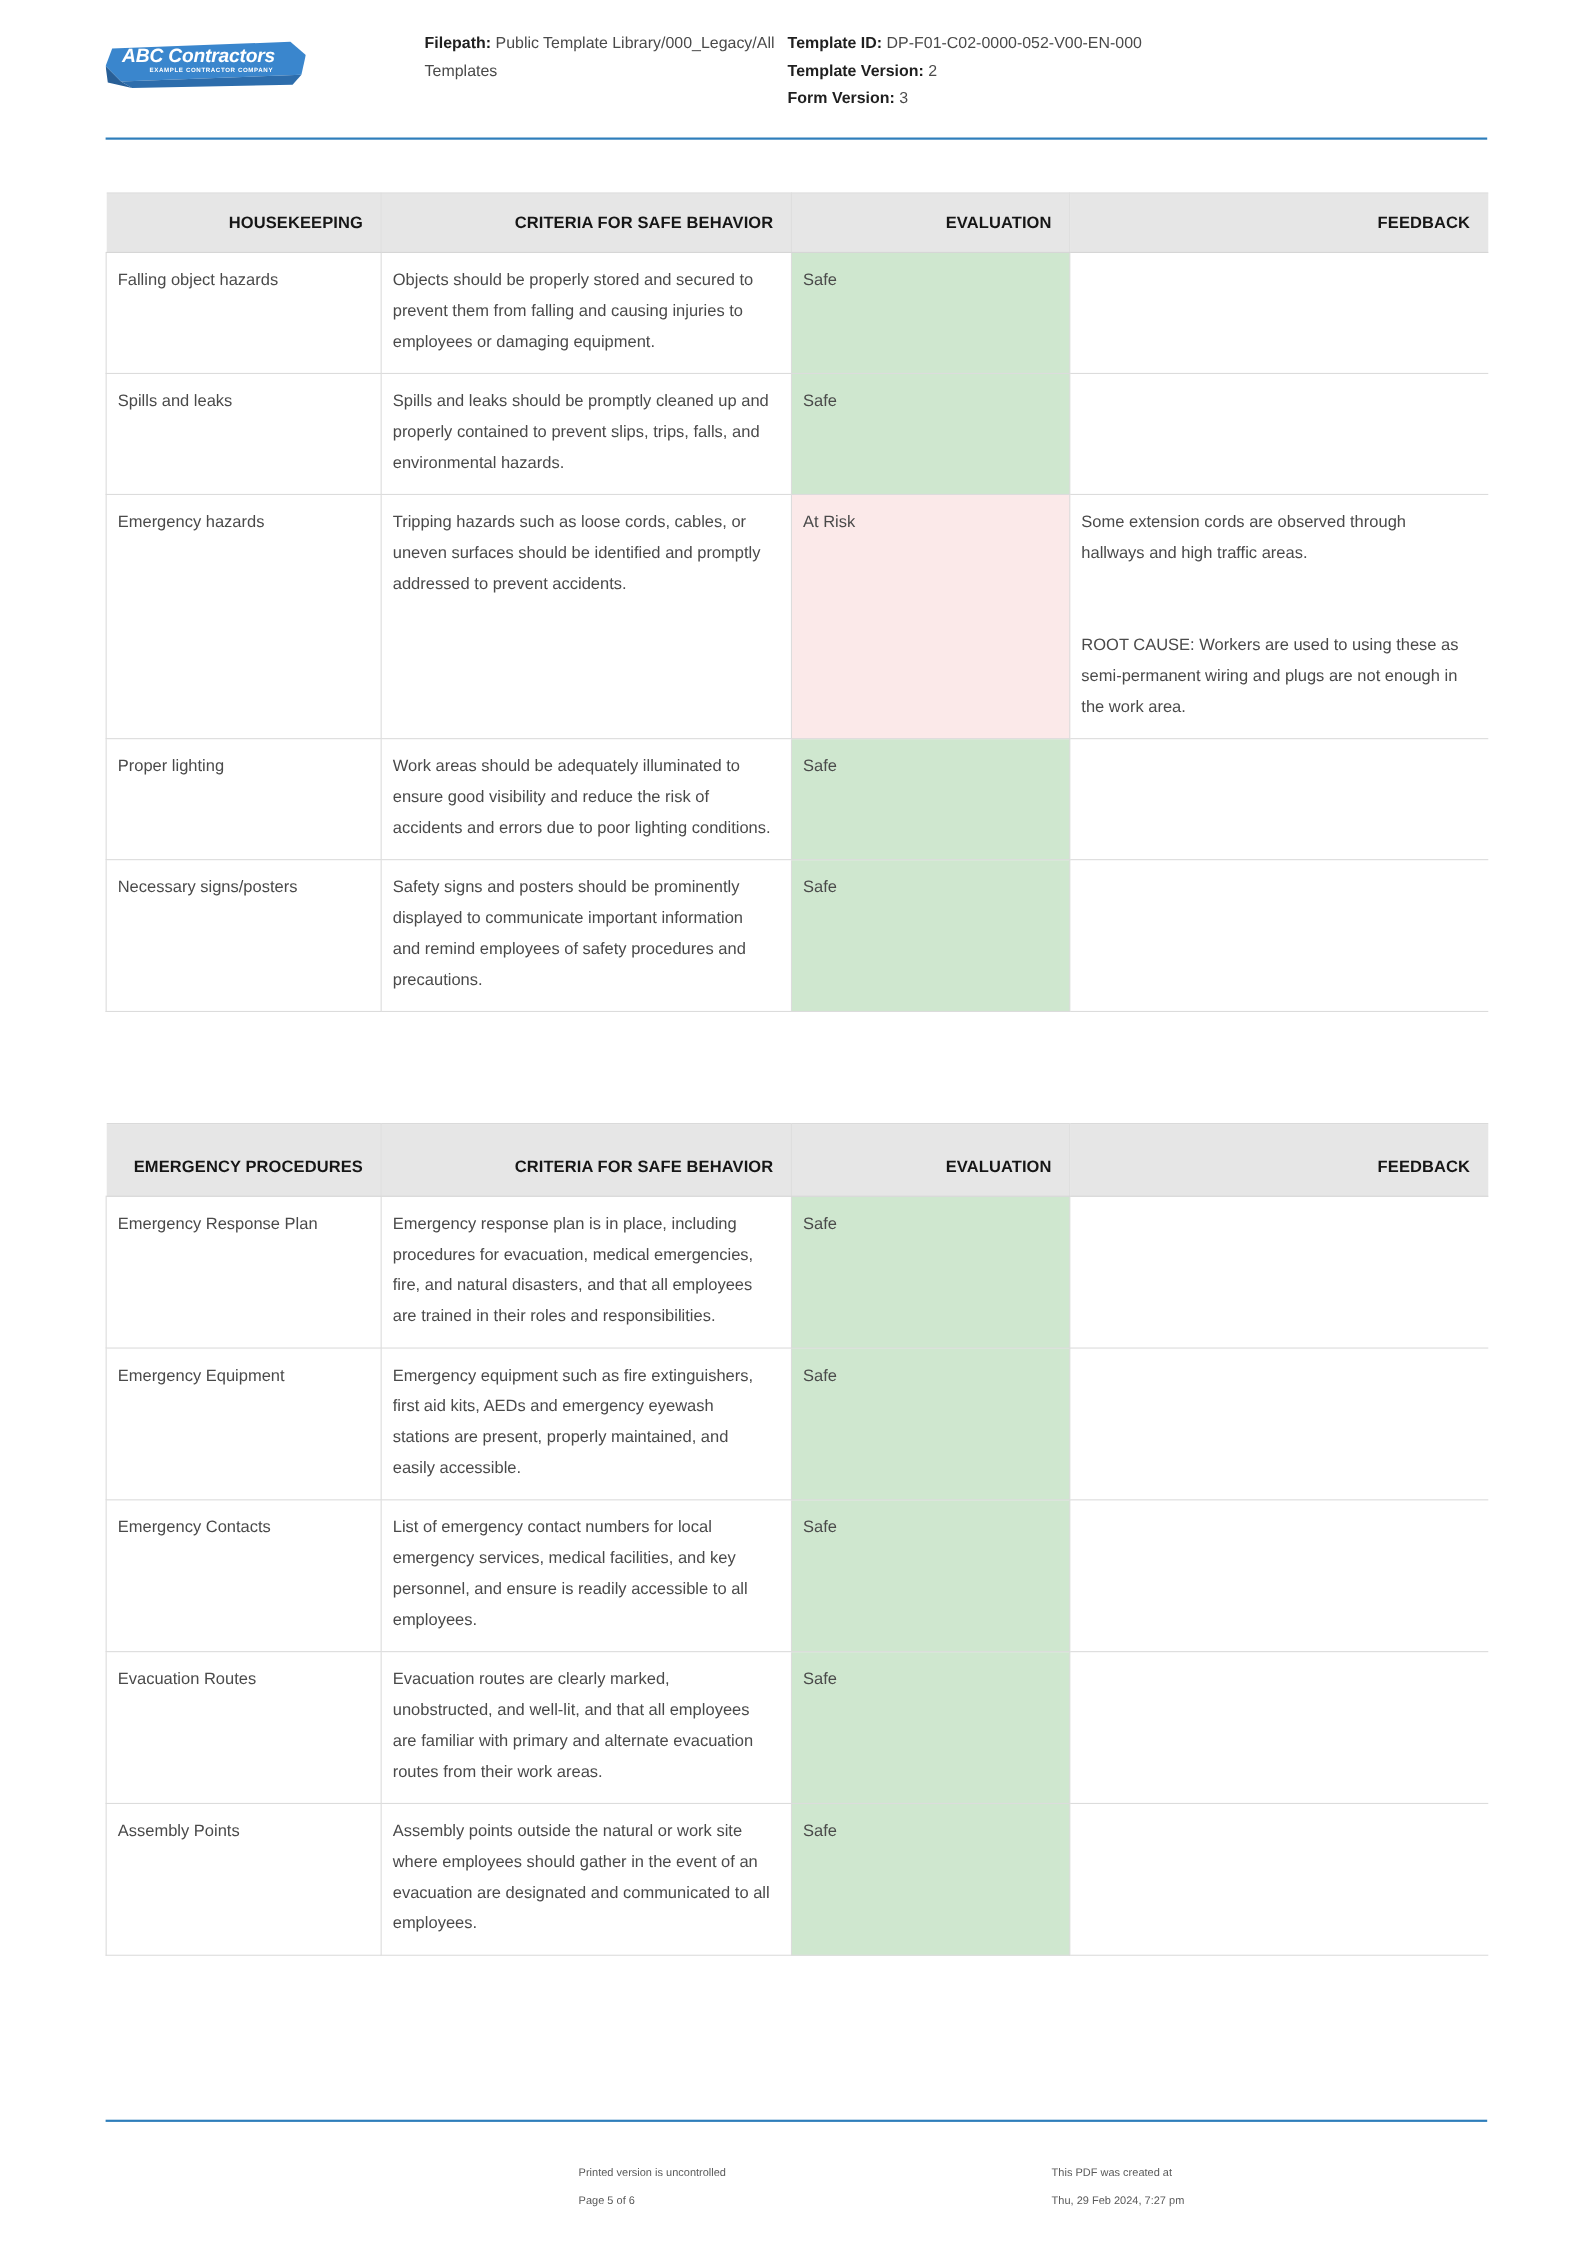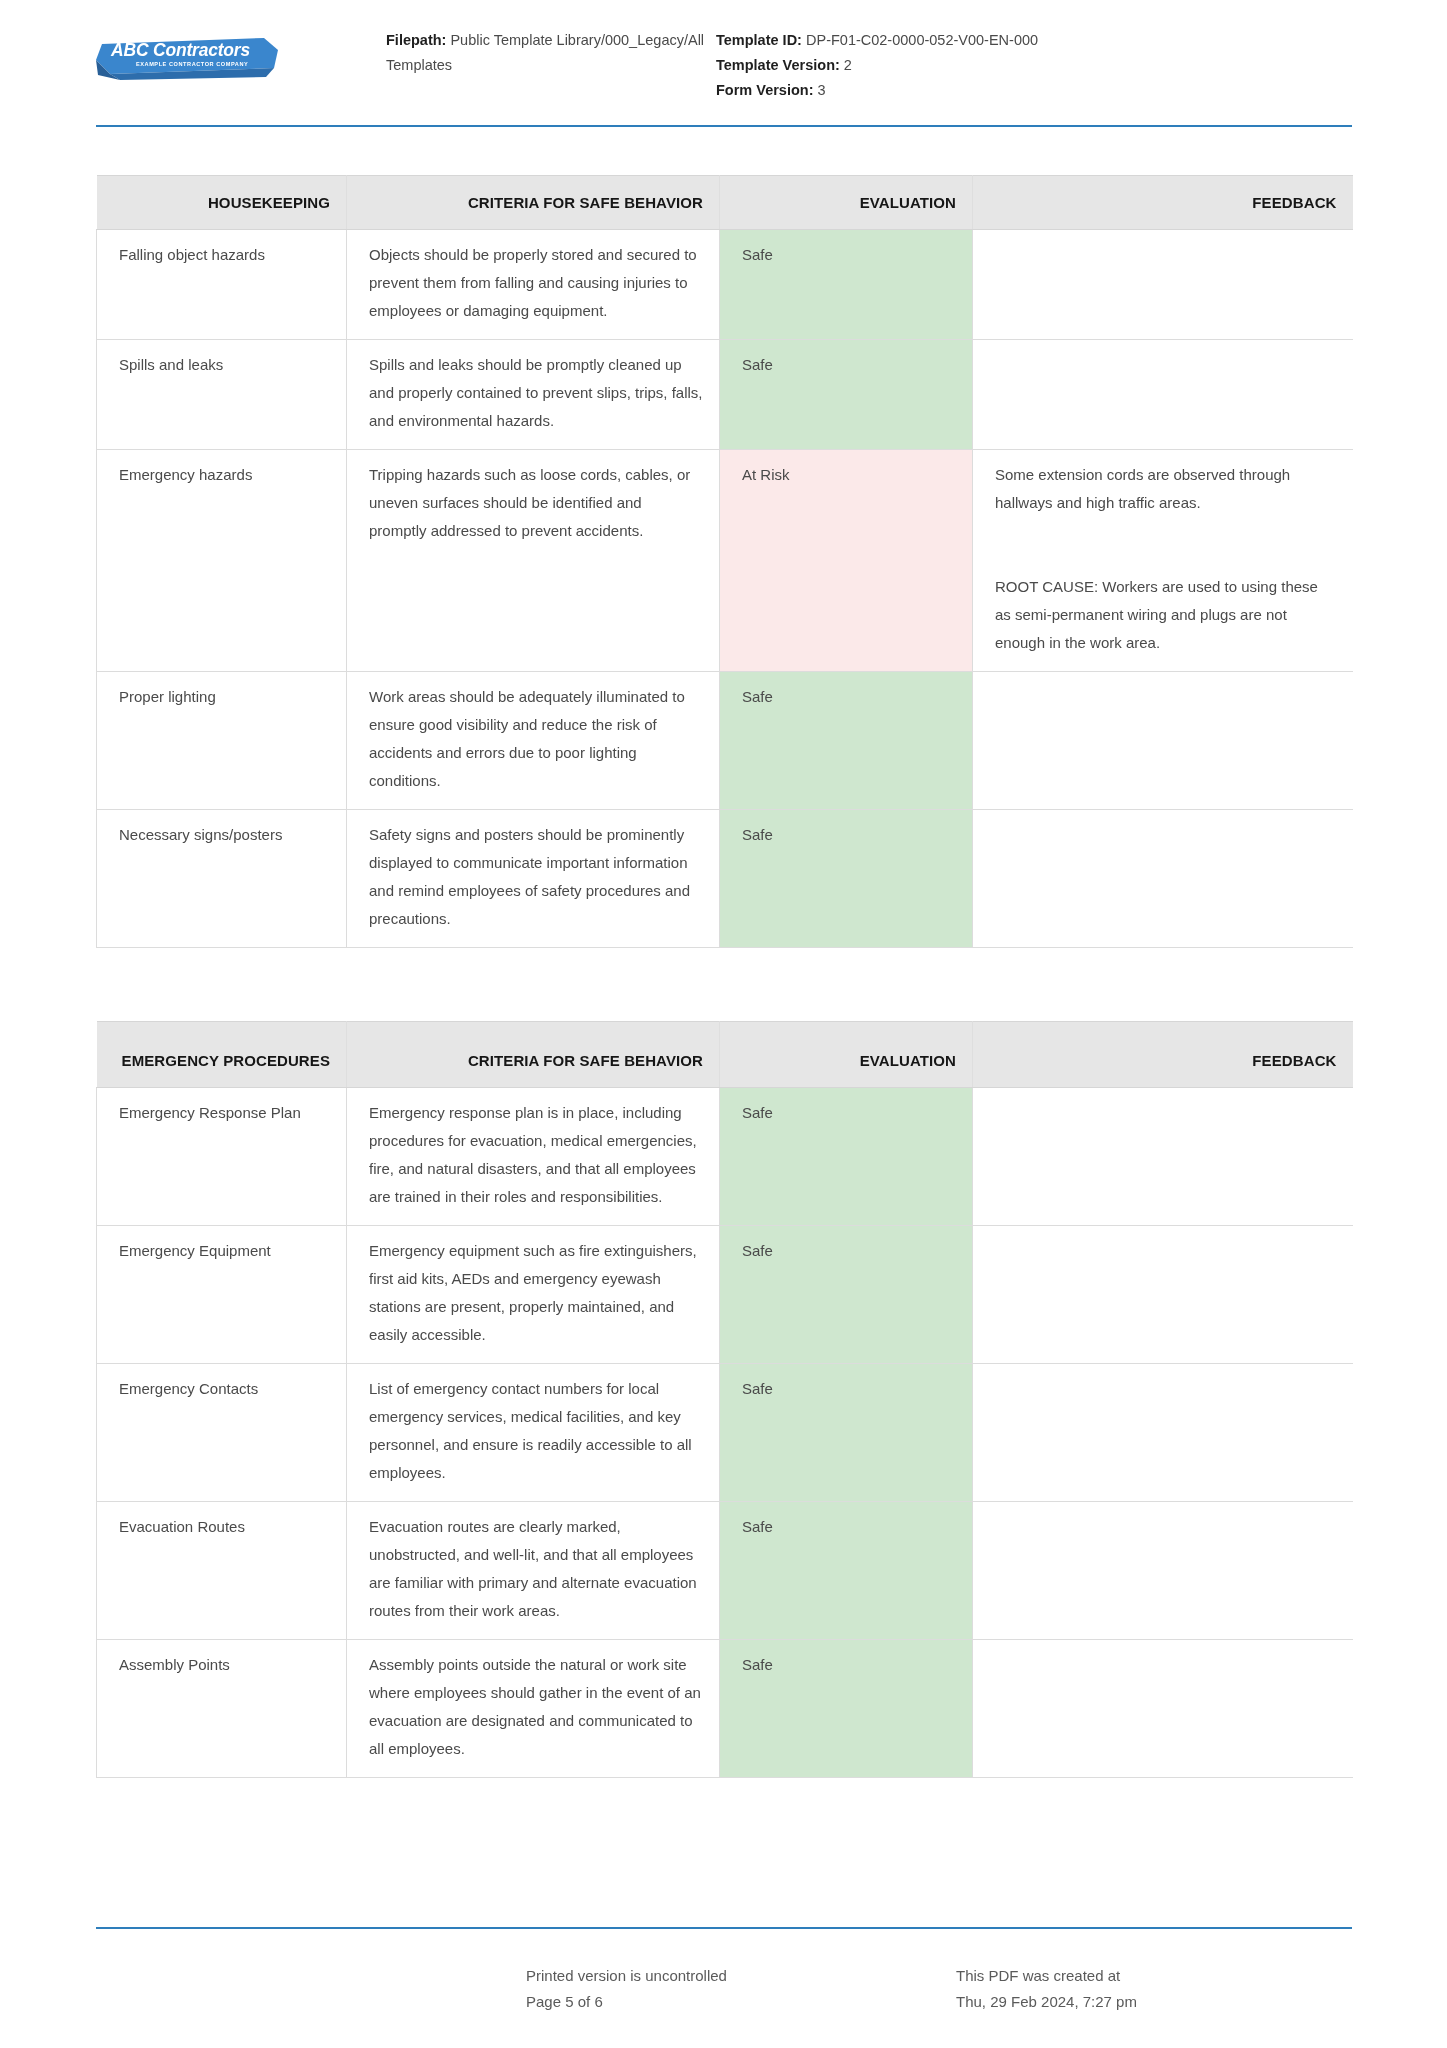--- a/index.html
+++ b/index.html
@@ -118,21 +118,21 @@
     letter-spacing: 0.1px;
   }
   .table th:last-child { border-right: none; }
   .table.t2 th { height: 66px; }
 
   .table td {
     font-size: 15px;
     line-height: 28px;
     color: #4a4a4a;
     vertical-align: top;
-    padding: 11px 16px 14px 22px;
+    padding: 11px 16px 14px 10px;
     border-bottom: 1px solid #dcdcdc;
     border-right: 1px solid #dcdcdc;
     background: #ffffff;
   }
   .table td.col-item { border-left: 1px solid #dcdcdc; }
   .table td.col-fb { border-right: none; }
   .table td.eval-safe { background: #cfe7cf; }
   .table td.eval-risk { background: #fbe9e9; }
   .fb-block { }
   .fb-gap { height: 56px; }
@@ -143,21 +143,21 @@
     left: 96px; top: 1927px;
     width: 1256px;
     height: 2px;
     background: #2e7ebb;
   }
   .footer {
     position: absolute;
     left: 96px; top: 1963px;
     width: 1256px;
     display: flex;
-    font-size: 15px;
+    font-size: 10px;
     line-height: 26px;
     color: #5a5a5a;
   }
   .footer-left {
     margin-left: 430px;
     width: 430px;
   }
   .footer-right { width: 396px; }
 </style>
 </head>

